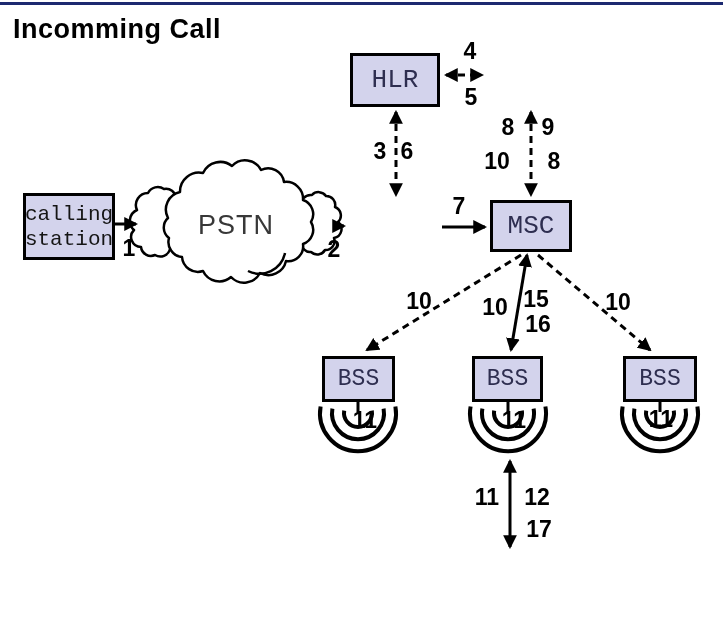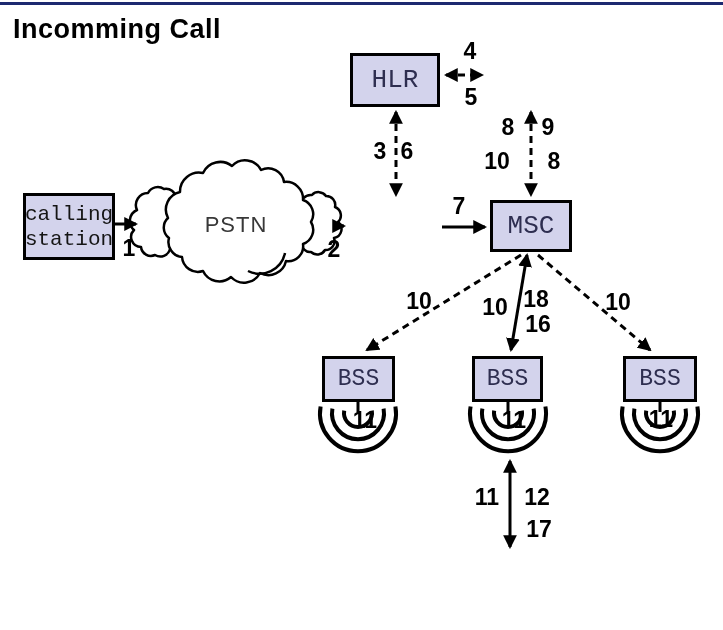--- a/index.html
+++ b/index.html
@@ -19,21 +19,21 @@
   }
   .node-lg { font-size:26px; }
   .node-sm { font-size:23px; }
   .two-line { text-align:center; line-height:25px; font-size:21px; color:#151515; }
   .num {
     position:absolute; transform:translate(-50%,-50%);
     font-weight:bold; font-size:23px; color:#000; white-space:nowrap;
   }
   .pstn-label {
     position:absolute; transform:translate(-50%,-50%);
-    font-size:22px; color:#383838; letter-spacing:1px;
+    font-size:27px; color:#383838; letter-spacing:1px;
   }
 </style>
 </head>
 <body>
 
 <div class="stage">
 
   <div class="top-rule"></div>
   <div class="title">Incomming Call</div>
 
@@ -129,21 +129,21 @@
   <div class="num" style="left:407px; top:151px">6</div>
   <div class="num" style="left:470px; top:51px">4</div>
   <div class="num" style="left:471px; top:97px">5</div>
   <div class="num" style="left:459px; top:206px">7</div>
   <div class="num" style="left:508px; top:127px">8</div>
   <div class="num" style="left:548px; top:127px">9</div>
   <div class="num" style="left:497px; top:161px">10</div>
   <div class="num" style="left:554px; top:161px">8</div>
   <div class="num" style="left:419px; top:301px">10</div>
   <div class="num" style="left:495px; top:307px">10</div>
-  <div class="num" style="left:536px; top:299px">18</div>
+  <div class="num" style="left:536px; top:299px">15</div>
   <div class="num" style="left:538px; top:324px">16</div>
   <div class="num" style="left:618px; top:302px">10</div>
   <div class="num" style="left:365px; top:420px">11</div>
   <div class="num" style="left:514px; top:420px">11</div>
   <div class="num" style="left:661px; top:419px">11</div>
   <div class="num" style="left:487px; top:497px">11</div>
   <div class="num" style="left:537px; top:497px">12</div>
   <div class="num" style="left:539px; top:529px">17</div>
 
 </div>

